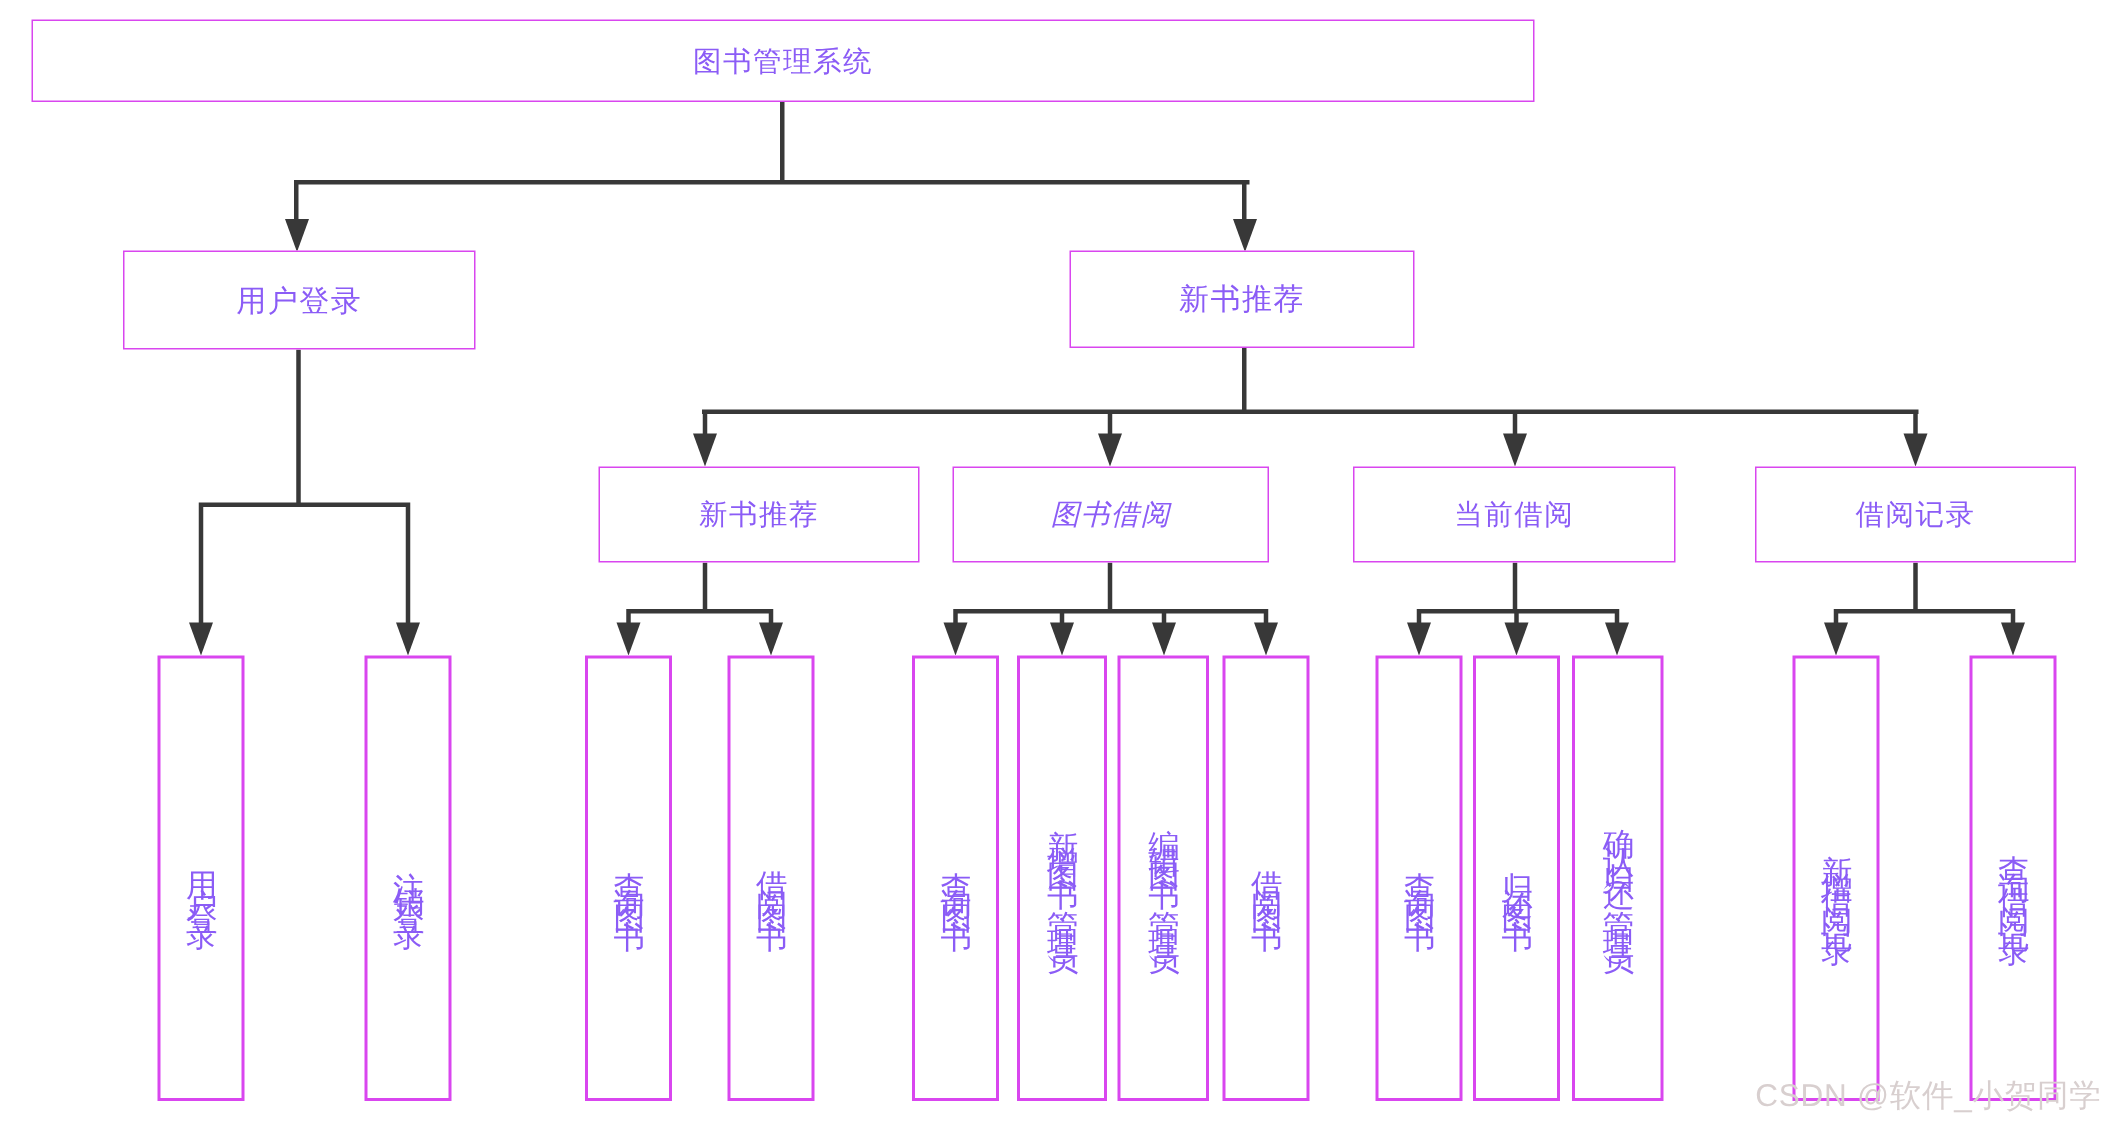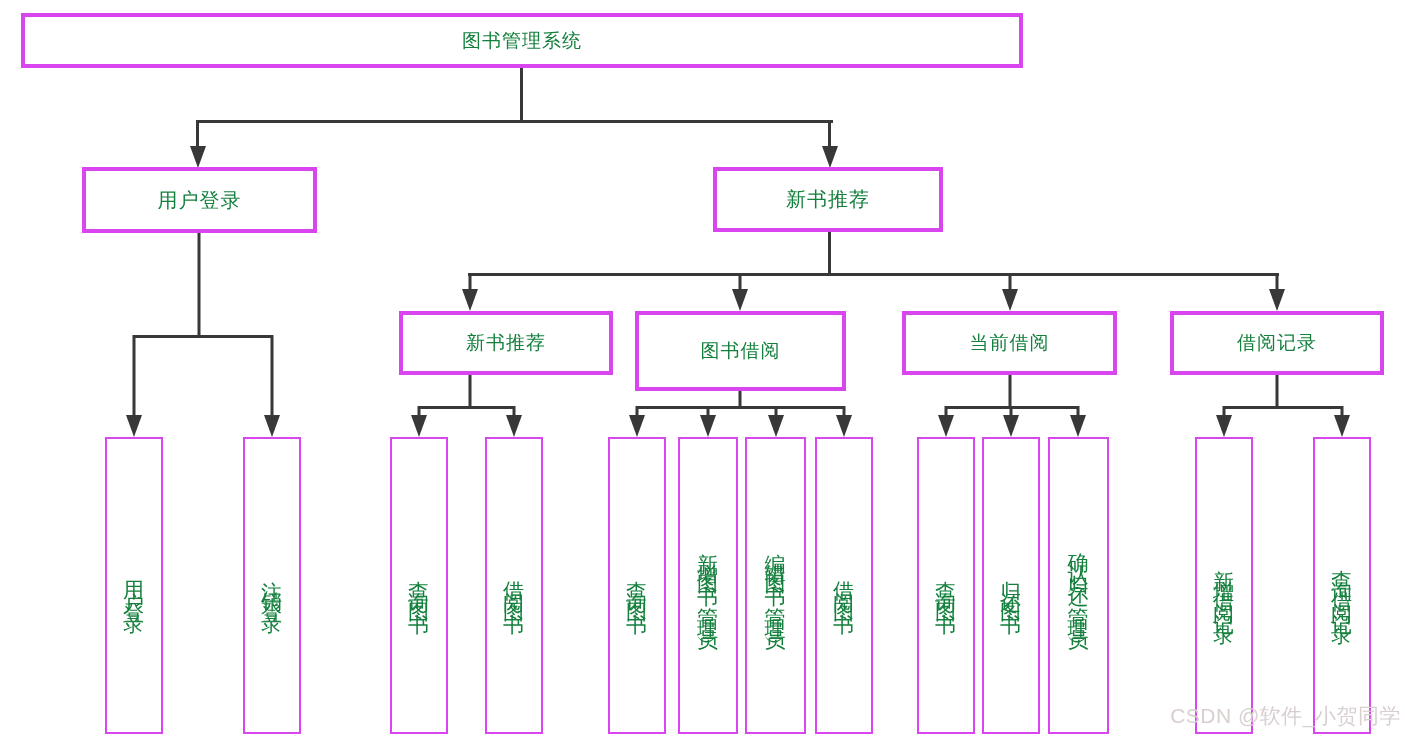--- a/index.html
+++ b/index.html
@@ -8,39 +8,39 @@
     width:1405px;height:747px;
     background:#fff;
     font-family:"Liberation Sans","DejaVu Sans",sans-serif;
     overflow:hidden;
   }
   #connectors{position:absolute;left:0;top:0;z-index:1;}
   .box{
     position:absolute;
     box-sizing:border-box;
     background:#fff;
-    border:4px solid #d946ef;
+    border:1px solid #d946ef;
     display:flex;align-items:center;justify-content:center;
-    color:#15803d;
+    color:#8b5cf6;
     z-index:2;
     text-align:center;
   }
   .hlabel{font-size:20px;letter-spacing:1px;}
   .l3 .hlabel,.root .hlabel{font-size:19px;}
   .leaf{border-width:2.5px;}
   .vlabel{
     writing-mode:vertical-lr;
     text-orientation:mixed;
     font-size:21px;
     letter-spacing:11px;
     line-height:1;
     white-space:nowrap;
   }
   #watermark{
-    position:absolute;right:4px;bottom:17px;
+    position:absolute;right:4px;bottom:3px;
     font-size:21px;color:#d8cfcf;letter-spacing:0.5px;
     z-index:5;white-space:nowrap;
   }
 </style>
 </head>
 <body>
 
 <div id="stage">
 
   <svg id="connectors" width="1405" height="747" viewBox="0 0 1405 747">
@@ -83,21 +83,21 @@
   <div class="box" style="left:82px;top:167px;width:235px;height:66px;">
     <span class="hlabel">用户登录</span>
   </div>
   <div class="box" style="left:713px;top:167px;width:230px;height:65px;">
     <span class="hlabel">新书推荐</span>
   </div>
 
   <div class="box l3" style="left:363px;top:311px;width:214px;height:64px;margin-left:36px;">
     <span class="hlabel">新书推荐</span>
   </div>
-  <div class="box l3" style="left:635px;top:311px;width:211px;height:80px;">
+  <div class="box l3" style="left:635px;top:311px;width:211px;height:64px;font-style:italic;">
     <span class="hlabel">图书借阅</span>
   </div>
   <div class="box l3" style="left:1170px;top:311px;width:214px;height:64px;">
     <span class="hlabel">借阅记录</span>
   </div>
   <div class="box l3" style="left:902px;top:311px;width:215px;height:64px;">
     <span class="hlabel">当前借阅</span>
   </div>
 
   <div class="box leaf" style="left:105px;top:437px;width:58px;height:297px;">

